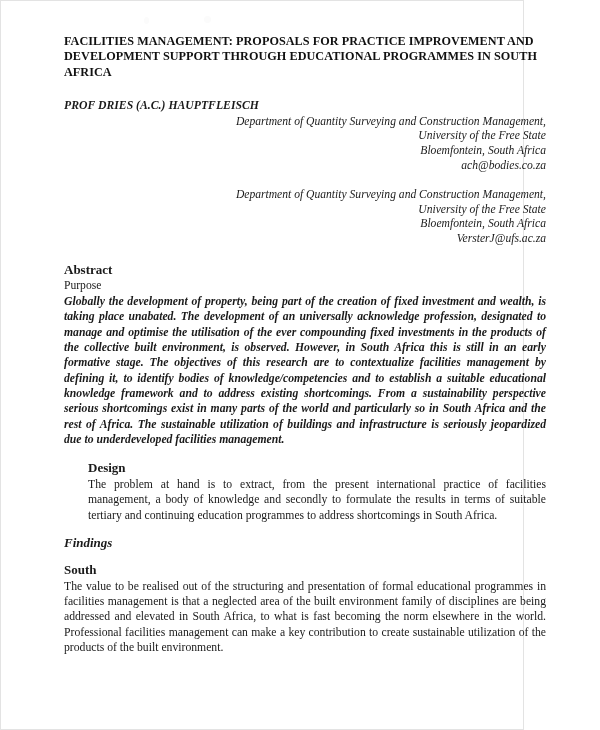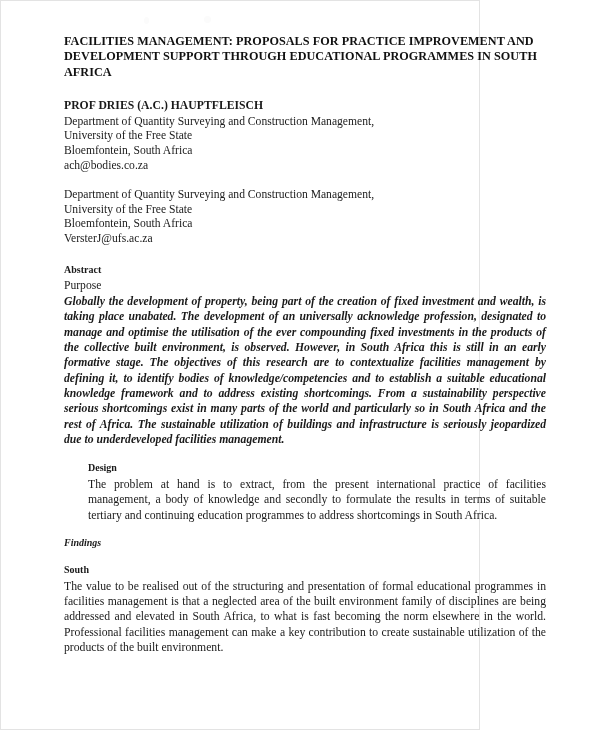--- a/index.html
+++ b/index.html
@@ -12,21 +12,21 @@
     width: 600px;
     height: 730px;
     font-family: "Liberation Serif", "DejaVu Serif", serif;
     color: #1a1a1a;
     overflow: hidden;
   }
 
   .page {
     position: relative;
     box-sizing: border-box;
-    width: 480px;
+    width: 524px;
     height: 730px;
     background: #ffffff;
     border: 1px solid #e3e3e3;
     padding: 0;
   }
 
   .content {
     position: absolute;
     left: 63px;
     top: 33px;
@@ -42,42 +42,44 @@
     text-align: left;
     margin: 0 0 18px 0;
     color: #111111;
   }
 
   
   .author-block {
     margin: 12px 0 15px 0;
     font-size: 11.6px;
     line-height: 14.6px;
+    font-style: italic;
   }
   .author-name {
     font-weight: bold;
     font-size: 11.7px;
     line-height: 15.6px;
     margin: 0 0 1px 0;
     letter-spacing: 0.02px;
   }
   .author-line {
     font-size: 11.6px;
     line-height: 14.6px;
     margin: 0;
     white-space: nowrap;
+    text-align: right;
   }
 
   
   .section {
     margin: 0 0 12px 0;
   }
   .section-heading {
     font-weight: bold;
-    font-size: 10px;
+    font-size: 13px;
     line-height: 15.4px;
     margin: 0 0 1px 0;
   }
   .section-subheading {
     font-weight: normal;
     font-size: 11.6px;
     line-height: 15px;
     margin: 0 0 1px 0;
   }
   .section-body {

